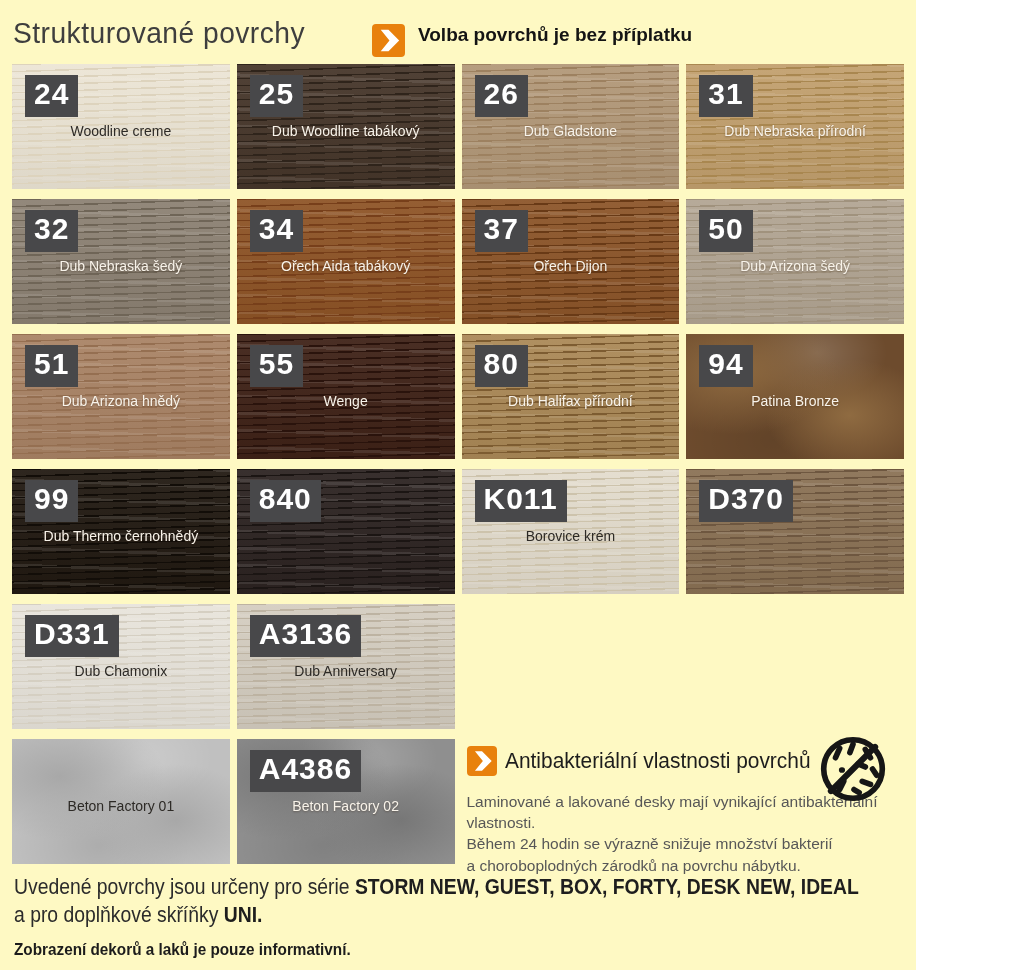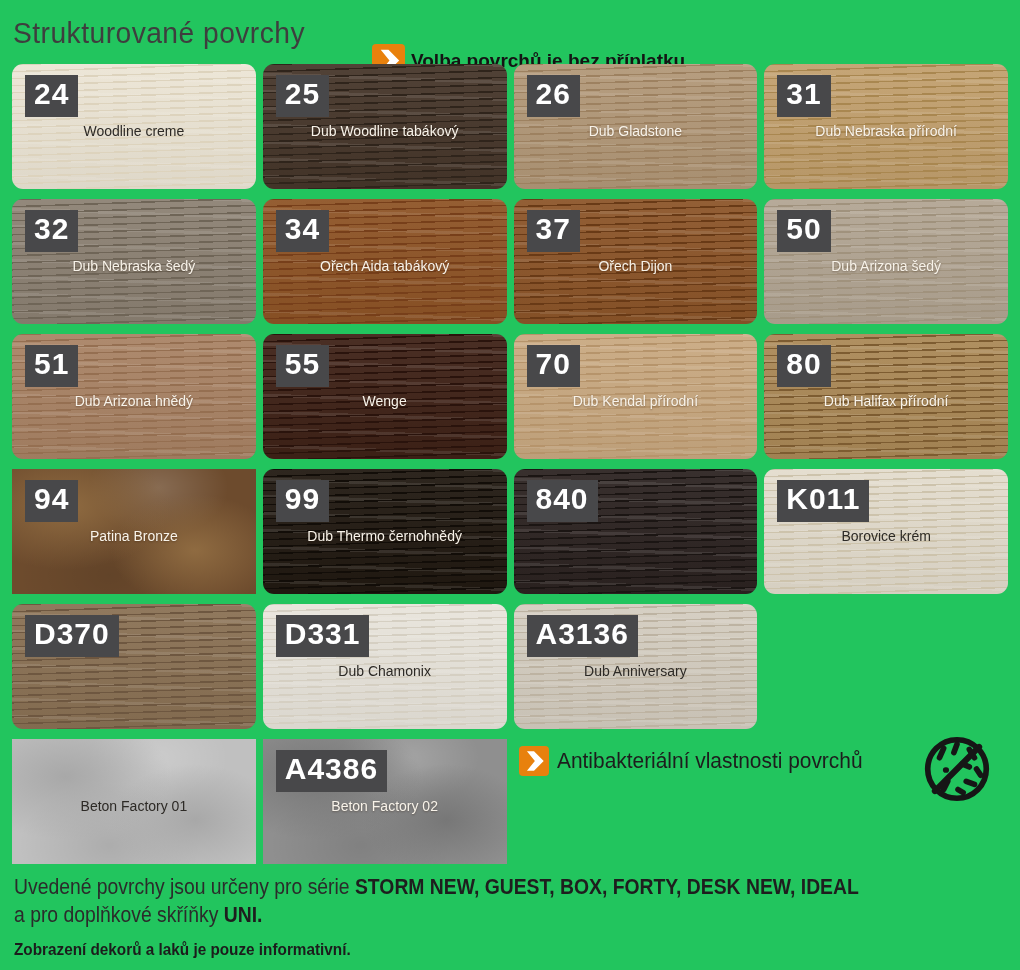--- a/index.html
+++ b/index.html
@@ -1,46 +1,45 @@
 <!DOCTYPE html>
 <html style="--orange: #e8810d; --badge: #48484a;"><head>
 <meta charset="utf-8">
 <style>
   html,body{margin:0;padding:0;background:#fff;}
   .page{
-    width:1020px;height:970px;position:relative;overflow:hidden;background:#22c55e;
+    width:916px;height:970px;position:relative;overflow:hidden;background:#fef9c3;
     font-family:"Liberation Sans", sans-serif;
   }
   
   header{position:relative;height:64px;}
   .page-title{
     position:absolute;left:13px;top:16px;margin:0;
     font-size:30px;font-weight:300;color:#3e3e3e;letter-spacing:.5px;
     transform:scaleX(.94);transform-origin:left center;white-space:nowrap;
   }
-  .note{position:absolute;left:372px;top:24px;display:flex;align-items:center;gap:6px;margin-top:20px;}
+  .note{position:absolute;left:372px;top:24px;display:flex;align-items:flex-start;gap:13px;}
   .chev{
     width:33px;height:33px;border-radius:4px;background:var(--orange,#e8810d);
     display:flex;align-items:center;justify-content:center;flex:0 0 auto;
   }
   .chev svg{width:100%;height:100%;display:block;}
   .chev.small{width:30px;height:30px;}
   .note-label{font-size:19px;font-weight:700;color:#141414;white-space:nowrap;}
   
   .grid{
     display:grid;grid-template-columns:repeat(4,1fr);
     grid-auto-rows:125px;gap:10px 7px;margin:0 12px;
   }
   .swatch{position:relative;overflow:hidden;background-color:var(--base);}
   .grain-h{
     background-image:
       repeating-linear-gradient(178deg, var(--accent) 0 1.5px, transparent 1.5px 7px),
       repeating-linear-gradient(182deg, rgba(255,255,255,.09) 0 3px, transparent 3px 17px),
       linear-gradient(180deg, rgba(255,255,255,.06), rgba(0,0,0,.06));
-    border-radius: 11px;
   }
   .grain-m{
     background-image:
       radial-gradient(150px 90px at 22% 30%, var(--accent), transparent 70%),
       radial-gradient(120px 80px at 75% 65%, var(--accent), transparent 70%),
       radial-gradient(100px 70px at 60% 15%, rgba(255,255,255,.18), transparent 70%),
       radial-gradient(130px 90px at 40% 85%, rgba(0,0,0,.10), transparent 70%);
   }
   .code-badge{
     position:absolute;left:13px;top:11px;background:var(--badge,#48484a);
@@ -127,24 +126,20 @@
         <div class="code-badge">50</div>
         <div class="swatch-name">Dub Arizona šedý</div>
       </div>
       <div class="swatch grain-h" style="--base: #a98365; --accent: #956f51;">
         <div class="code-badge">51</div>
         <div class="swatch-name">Dub Arizona hnědý</div>
       </div>
       <div class="swatch grain-h" style="--base: #3f2217; --accent: #2a130c;">
         <div class="code-badge">55</div>
         <div class="swatch-name">Wenge</div>
-      </div>
-      <div class="swatch grain-h" style="--base: #c9a981; --accent: #b6946b;">
-        <div class="code-badge">70</div>
-        <div class="swatch-name">Dub Kendal přírodní</div>
       </div>
       <div class="swatch grain-h" style="--base: #ab8957; --accent: #7d5c31;">
         <div class="code-badge">80</div>
         <div class="swatch-name">Dub Halifax přírodní</div>
       </div>
       <div class="swatch grain-m" style="--base: #6d4b2d; --accent: #8f6b41;">
         <div class="code-badge">94</div>
         <div class="swatch-name">Patina Bronze</div>
       </div>
       <div class="swatch grain-h" style="--base: #211911; --accent: #120d08;">
@@ -193,20 +188,25 @@
           <line x1="48" y1="17" x2="53" y2="25"></line>
           <line x1="55" y1="36" x2="59" y2="42"></line>
           <line x1="41" y1="31" x2="48" y2="34"></line>
           <line x1="25" y1="37" x2="25.5" y2="37"></line>
           <line x1="45" y1="48" x2="53" y2="51"></line>
           <line x1="27" y1="48" x2="23" y2="56"></line>
           <line x1="37" y1="56" x2="42" y2="59"></line>
           <line x1="14.5" y1="57.5" x2="57.5" y2="14.5" stroke-width="6"></line>
         </svg>
       </span>
+      <p class="ab-text">
+        <span>Laminované a lakované desky mají vynikající antibakteriální vlastnosti.</span><br>
+        <span>Během 24 hodin se výrazně snižuje množství bakterií</span><br>
+        <span>a choroboplodných zárodků na povrchu nábytku.</span>
+      </p>
     </div>
   </div>
 
   <footer>
     <p class="series-line">
       <span>Uvedené povrchy jsou určeny pro série </span><strong>STORM NEW, GUEST, BOX, FORTY, DESK NEW, IDEAL</strong><br>
       <span>a pro doplňkové skříňky </span><strong>UNI.</strong>
     </p>
     <p class="disclaimer">Zobrazení dekorů a laků je pouze informativní.</p>
   </footer>

